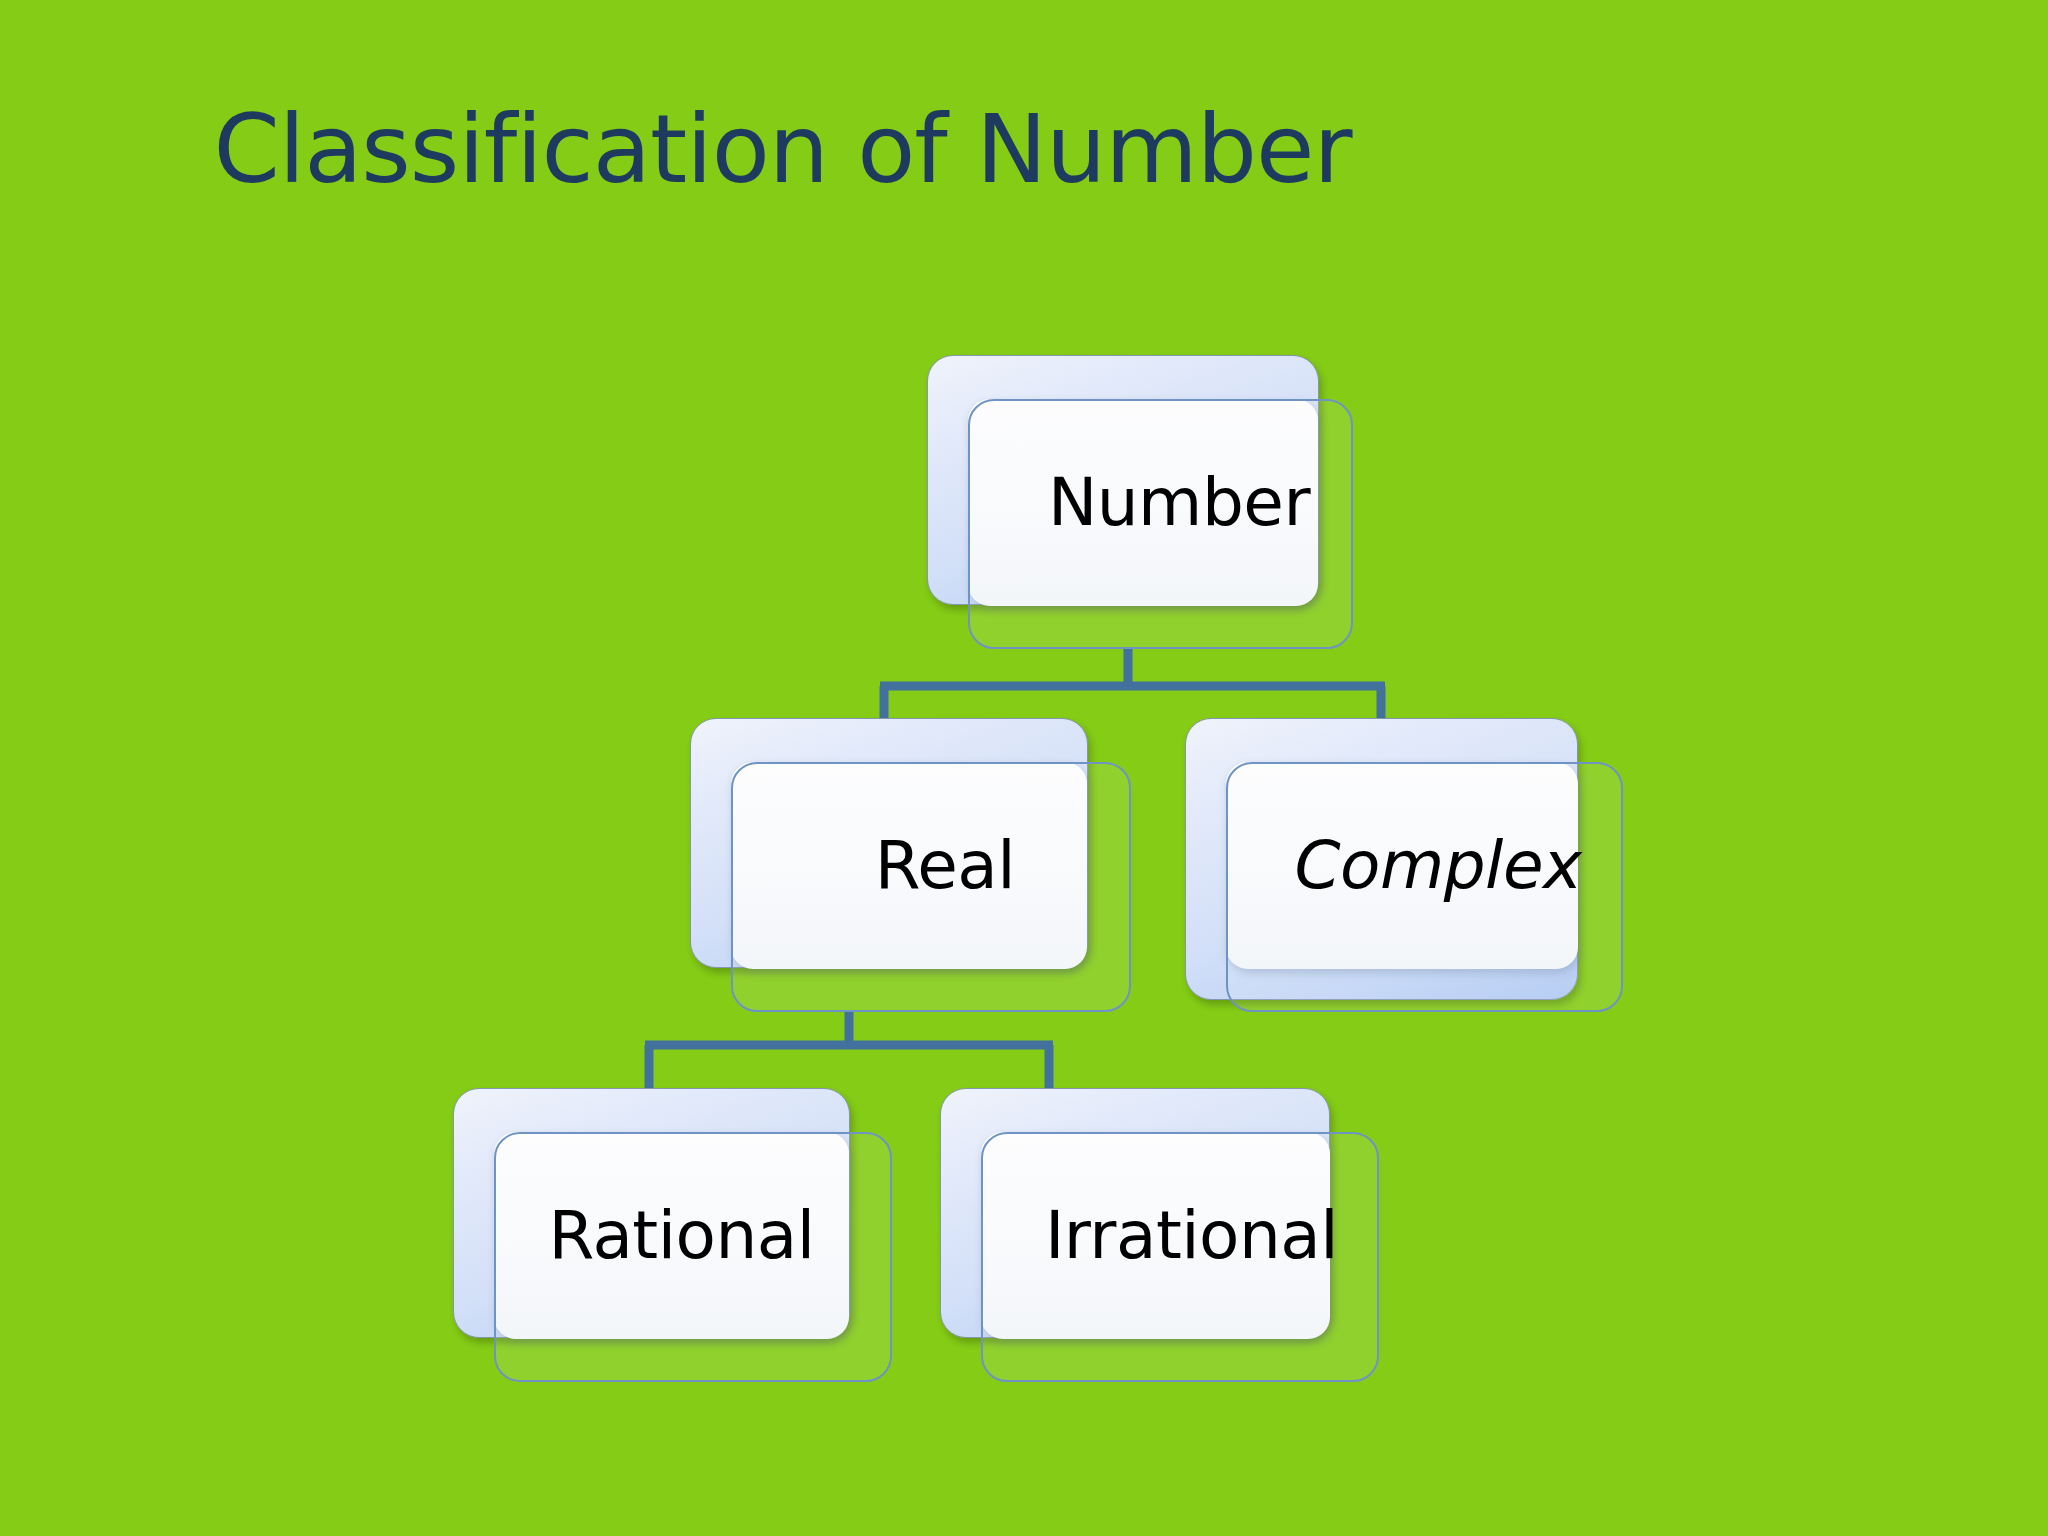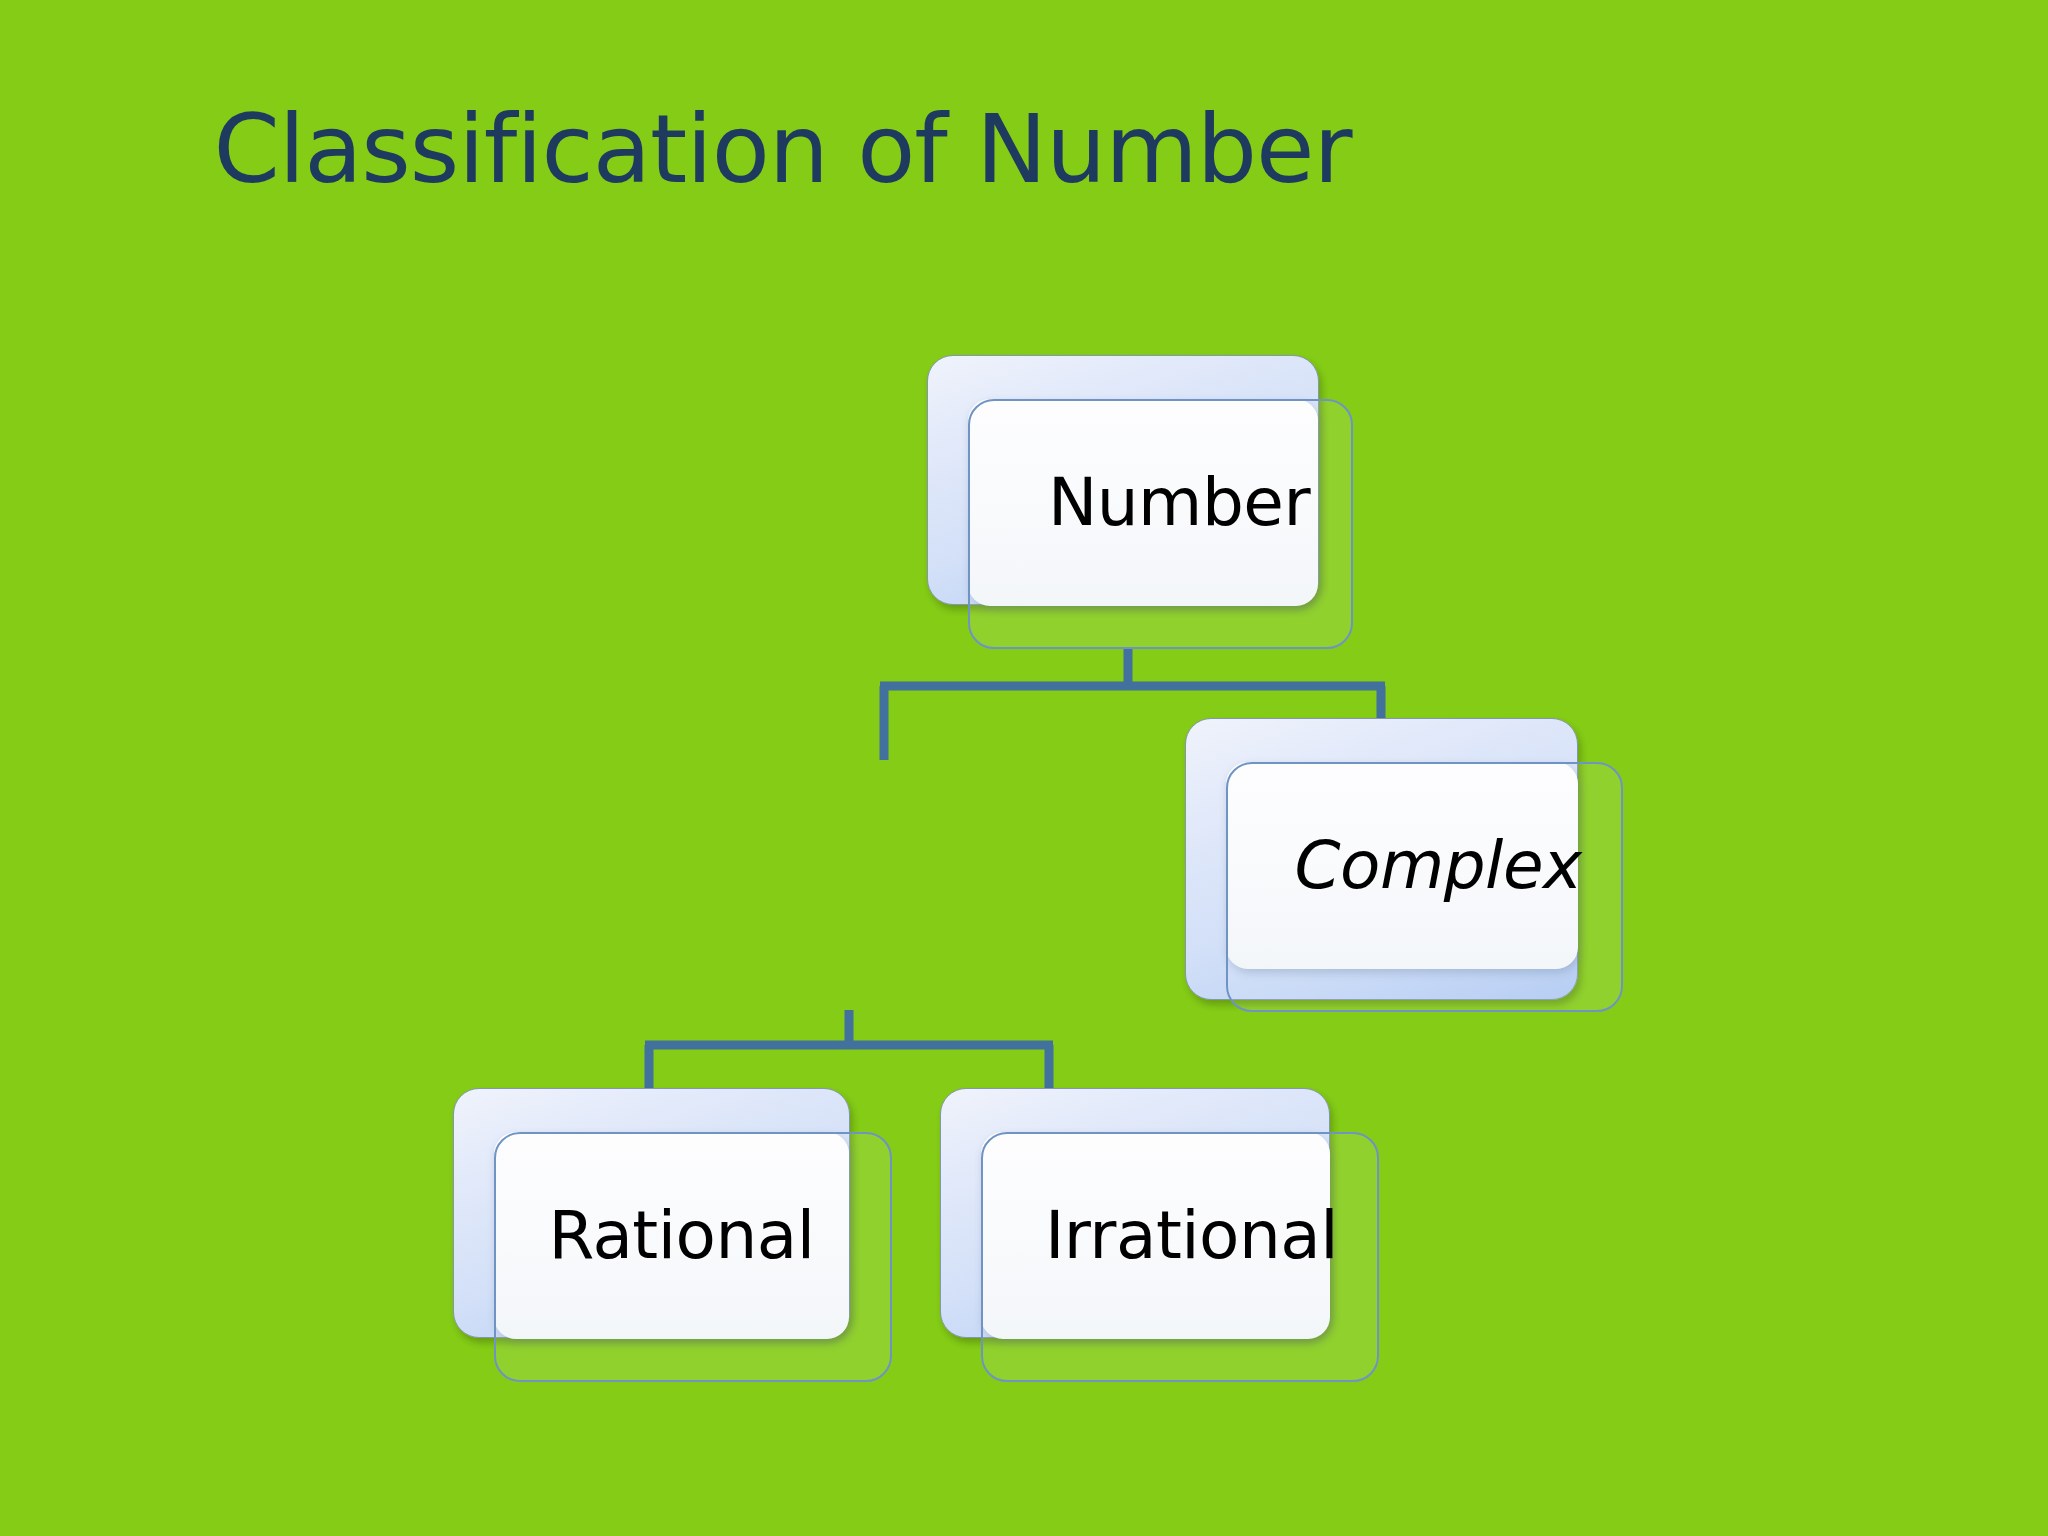--- a/index.html
+++ b/index.html
@@ -154,20 +154,26 @@
     </g>
   </svg>
 
   <div class="node" id="node-number">
     <div class="plate-back"></div>
     <div class="plate-mid"></div>
     <div class="plate-front"></div>
     <div class="node-label">Number</div>
   </div>
 
+  <div class="node" id="node-real">
+    <div class="plate-back"></div>
+    <div class="plate-mid"></div>
+    <div class="plate-front"></div>
+    <div class="node-label">Real</div>
+  </div>
 
   <div class="node" id="node-complex">
     <div class="plate-back"></div>
     <div class="plate-mid"></div>
     <div class="plate-front"></div>
     <div class="node-label">Complex</div>
   </div>
 
   <div class="node" id="node-rational">
     <div class="plate-back"></div>

